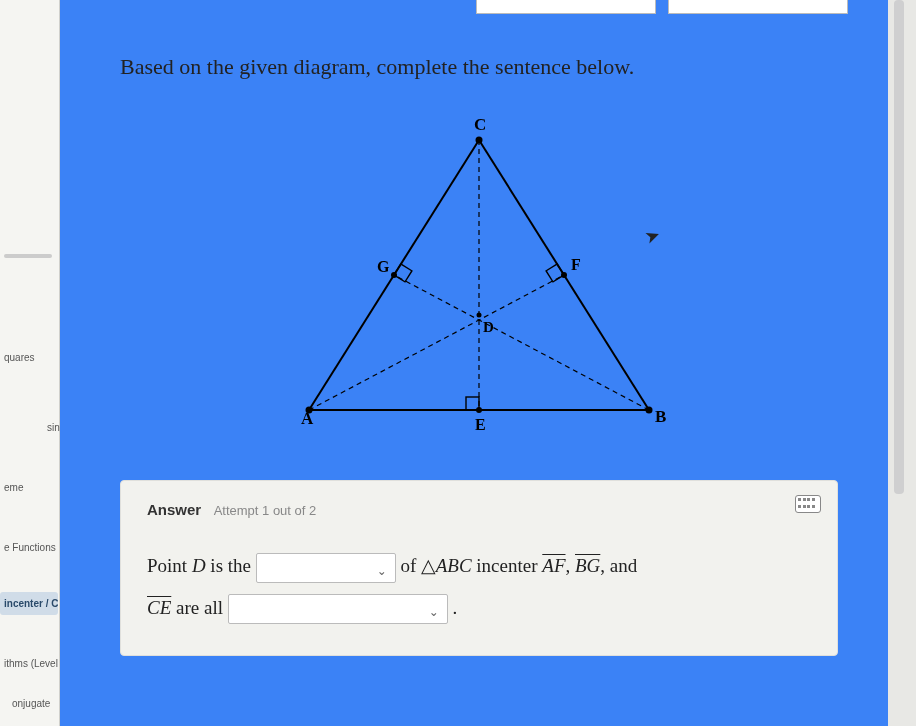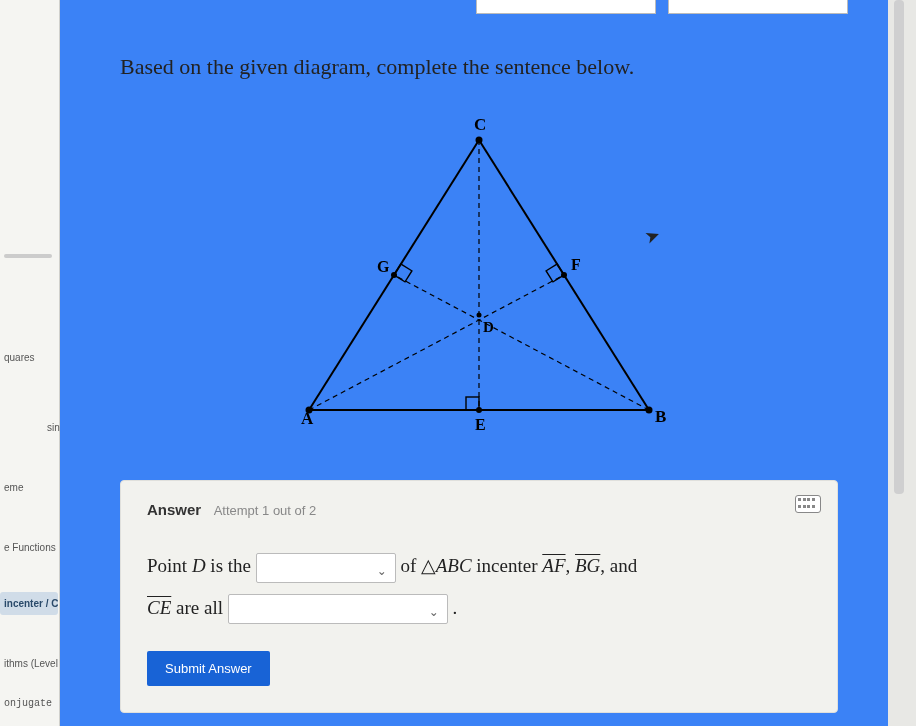--- a/index.html
+++ b/index.html
@@ -182,21 +182,21 @@
       transform: rotate(-20deg);
     }
     
     .s-top { position: absolute; top: 250px; left: 4px; }
     .s1 { position: absolute; top: 344px; left: 0; }
     .s2 { position: absolute; top: 414px; left: 0; padding-left: 47px; }
     .s3 { position: absolute; top: 474px; left: 0; }
     .s4 { position: absolute; top: 534px; left: 0; }
     .s5 { position: absolute; top: 592px; left: 0; width: 58px; padding: 6px 4px; }
     .s6 { position: absolute; top: 650px; left: 0; }
-    .s7 { position: absolute; top: 690px; left: 0; font-family: Liberation Mono, monospace; }
+    .s7 { position: absolute; top: 690px; left: 8px; }
   </style>
 </head>
 <body>
 
 <div class="sidebar">
   <div class="sidebar-divider s-top"></div>
   <div class="sidebar-item s1">quares</div>
   <div class="sidebar-item s2">sing</div>
   <div class="sidebar-item s3">eme</div>
   <div class="sidebar-item s4">e Functions</div>
@@ -272,18 +272,17 @@
     </div>
     <div class="sentence">
       <span>Point </span><span class="math-italic">D</span><span> is the</span>
       <span class="dropdown d1"></span>
       <span> of △</span><span class="math-italic">ABC</span><span> incenter </span><span class="overline">AF</span><span>, </span><span class="overline">BG</span><span>, and</span>
       <br>
       <span class="overline">CE</span><span> are all </span>
       <span class="dropdown d2"></span>
       <span>.</span>
     </div>
-    <button class="submit-btn">Submit Answer</button>
   </div>
 </div>
 
 <div class="right-rail"></div>
 <div class="cursor-arrow">➤</div>
 
 </body></html>

